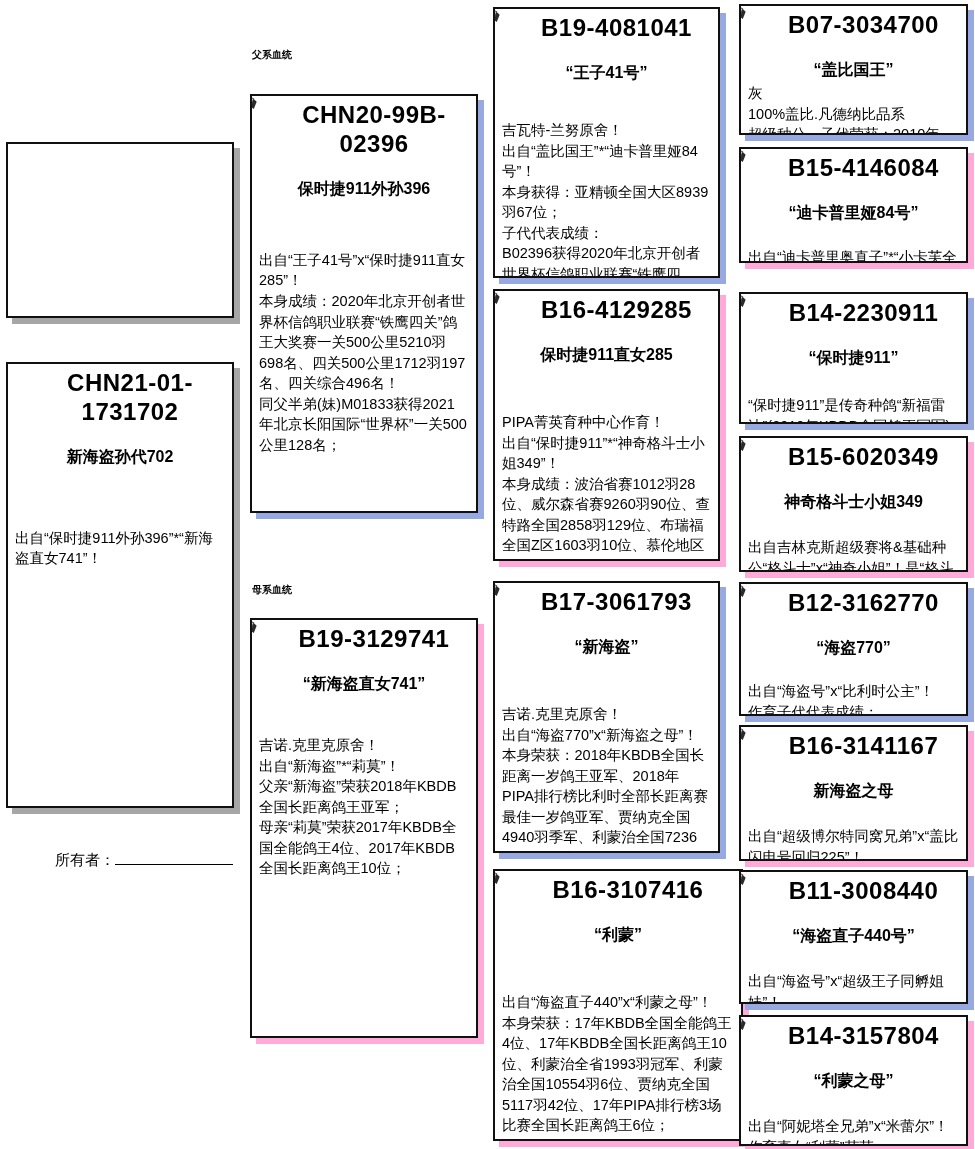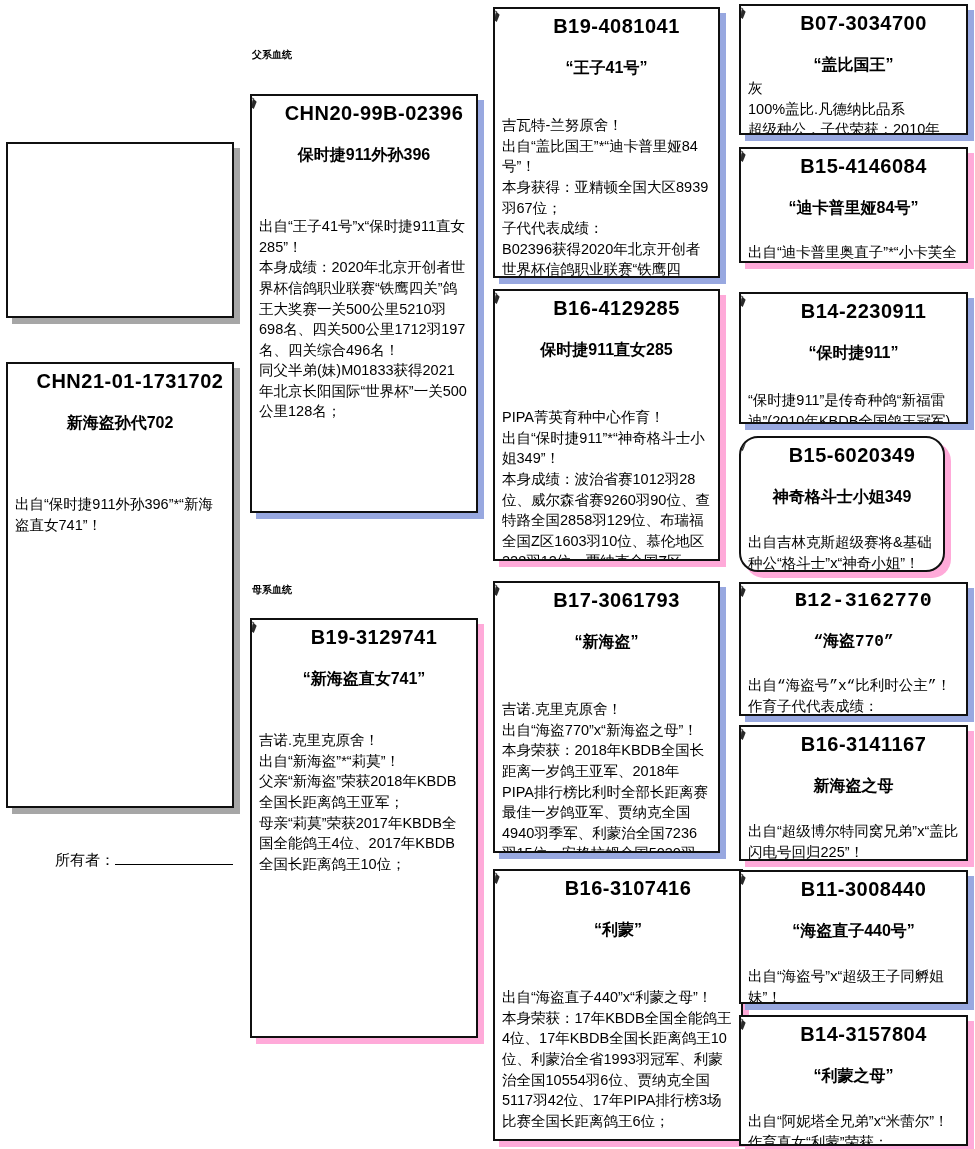--- a/index.html
+++ b/index.html
@@ -8,21 +8,21 @@
     font-family:"Liberation Sans","DejaVu Sans",sans-serif;color:#000;
   }
   .pbox{
     position:absolute;background:#ffffff;border:2px solid #101010;
     box-sizing:border-box;overflow:hidden;
   }
   .pbox.male{box-shadow:6px 6px 0 0 #98a8e0;}
   .pbox.female{box-shadow:6px 6px 0 0 #ffaad9;}
   .pbox.neutral{box-shadow:6px 6px 0 0 #a6a6a6;}
   .hdr{ text-align:center;padding-top:5px;line-height:1.2;}
-  .ring{font-size:20px;font-weight:bold;letter-spacing:.5px;padding-left:20px;}
+  .ring{font-size:24px;font-weight:bold;letter-spacing:.5px;padding-left:20px;}
   .pname{font-size:16px;font-weight:bold;margin-top:20px;}
   .body{
     font-size:14.5px;line-height:1.42;padding:0 7px 4px 7px;
     white-space:pre-line;margin-top:var(--gap,26px);text-align:left;
   }
   .lineage-label{position:absolute;font-size:10px;font-weight:bold;}
   .owner-line{position:absolute;font-size:15px;}
   .owner-underline{display:inline-block;width:118px;border-bottom:1.5px solid #000;height:14px;vertical-align:baseline;}
   .clip{position:absolute;top:-3px;left:-13px;width:22px;height:22px;z-index:3;}
   .clip svg{display:block;}
@@ -210,38 +210,38 @@
           </g>
         </svg>
       </span>
     <div class="hdr">
       <div class="ring">B14-2230911</div>
       <div class="pname">“保时捷911”</div>
     </div>
     <div class="body">“保时捷911”是传奇种鸽“新福雷迪”(2010年KBDB全国鸽王冠军)的曾孙！本身获得：2015年</div>
   </div>
 
-  <div class="pbox female" style="left:739px;top:436px;width:206px;height:136px;border-radius:19px;--gap:26px;">
+  <div class="pbox female" style="left:739px;top:436px;width:229px;height:136px;--gap:26px;">
     <span class="clip">
         <svg width="22" height="22" viewBox="0 0 22 22">
           <g transform="rotate(-18 11 11)">
             <polygon points="4,8 10,2 16,7 11,14" fill="#f2f2f2" stroke="#666" stroke-width="1.2"></polygon>
             <polygon points="11,14 16,7 18,11 13,17" fill="#2a2a2a"></polygon>
             <line x1="7" y1="6" x2="12" y2="10" stroke="#999" stroke-width="1"></line>
           </g>
         </svg>
       </span>
     <div class="hdr">
       <div class="ring">B15-6020349</div>
       <div class="pname">神奇格斗士小姐349</div>
     </div>
     <div class="body">出自吉林克斯超级赛将&amp;基础种公“格斗士”x“神奇小姐”！是“格斗士”配其外孙女回血！父亲荣</div>
   </div>
 
-  <div class="pbox male" style="left:739px;top:582px;width:229px;height:134px;font-family:Liberation Mono, monospace;--gap:24px;">
+  <div class="pbox male" style="left:739px;top:582px;width:229px;height:134px;--gap:24px;">
     <span class="clip">
         <svg width="22" height="22" viewBox="0 0 22 22">
           <g transform="rotate(-18 11 11)">
             <polygon points="4,8 10,2 16,7 11,14" fill="#f2f2f2" stroke="#666" stroke-width="1.2"></polygon>
             <polygon points="11,14 16,7 18,11 13,17" fill="#2a2a2a"></polygon>
             <line x1="7" y1="6" x2="12" y2="10" stroke="#999" stroke-width="1"></line>
           </g>
         </svg>
       </span>
     <div class="hdr">

